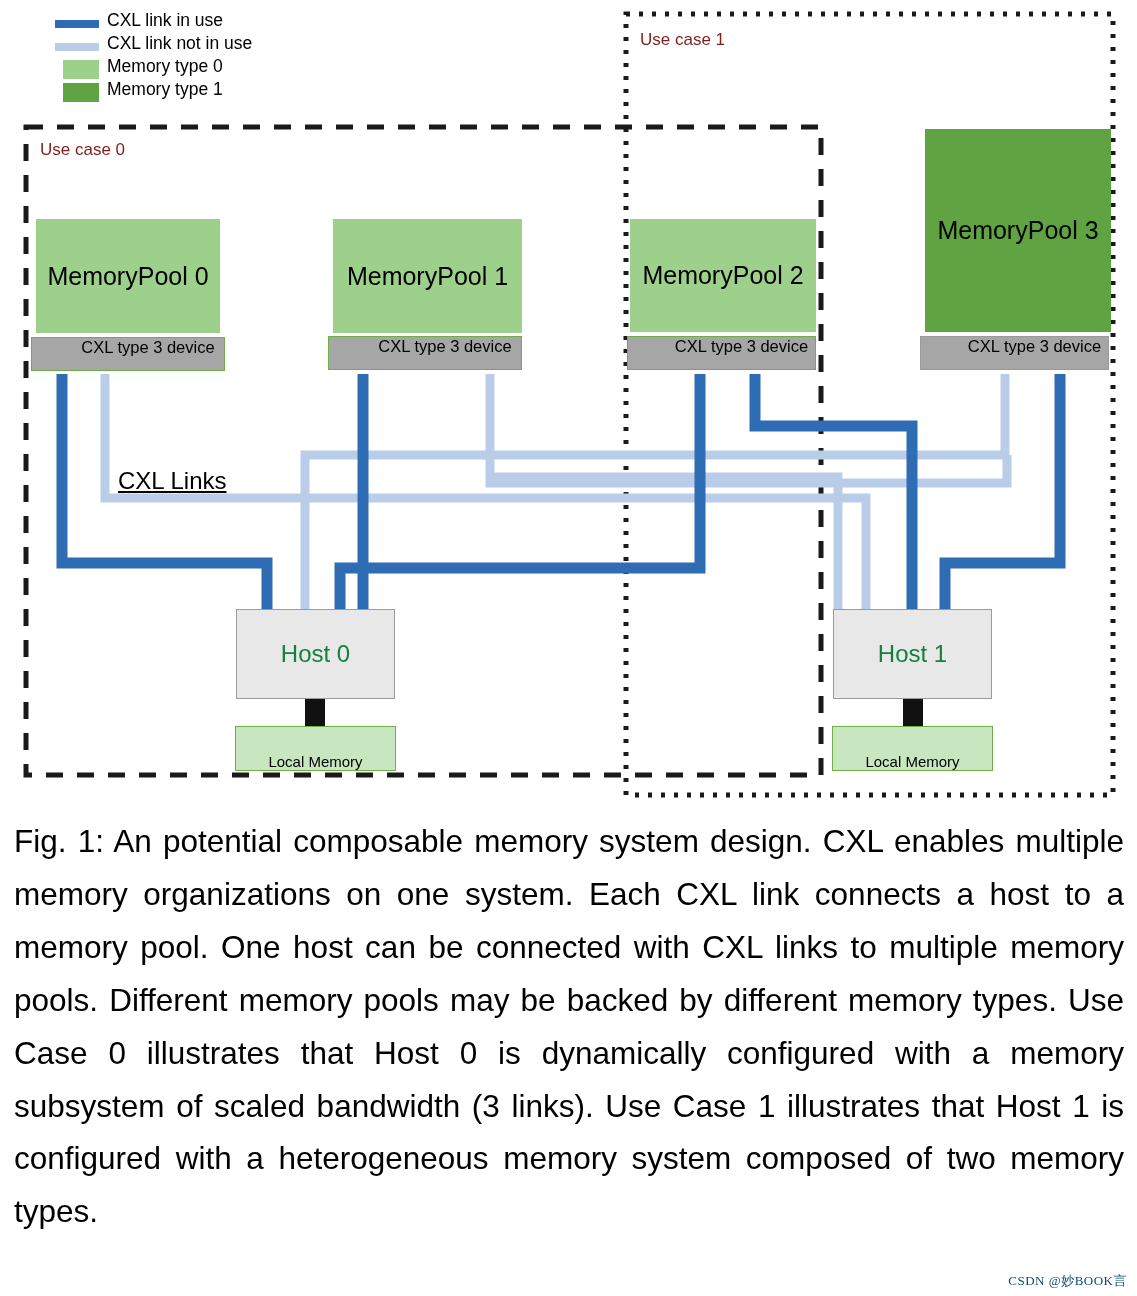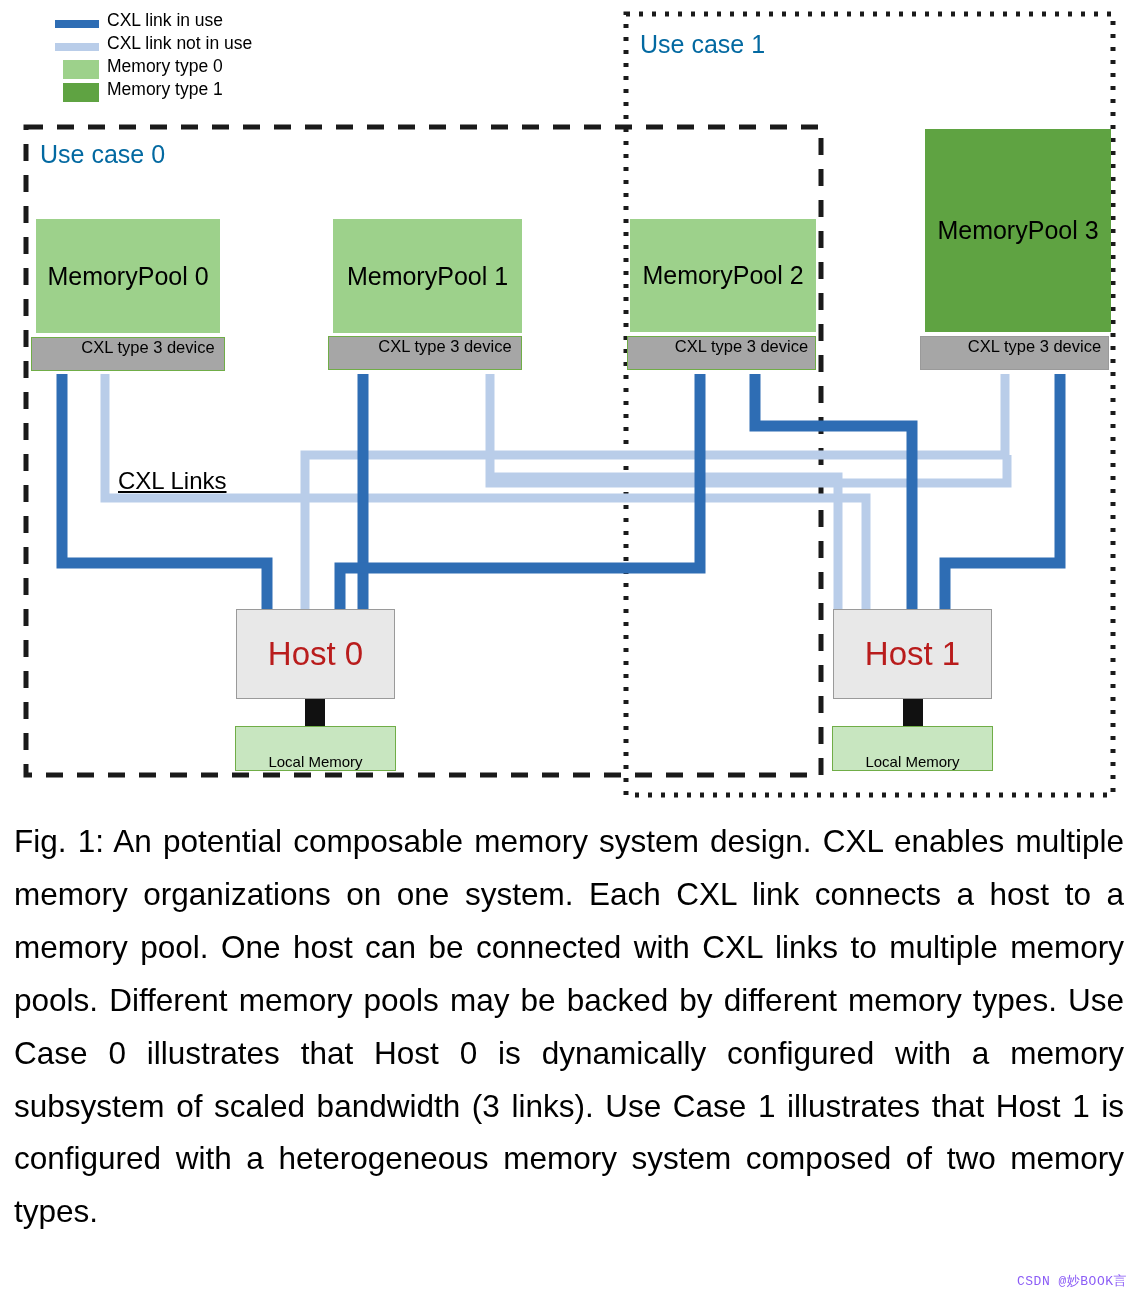--- a/index.html
+++ b/index.html
@@ -62,22 +62,22 @@
   .legend-label {
     font-size: 17.5px;
     color: #000;
     line-height: 1;
     white-space: nowrap;
   }
 
   
   .usecase-label {
     position: absolute;
-    font-size: 25px;
-    color: #0369a1;
+    font-size: 17px;
+    color: #7f1d1d;
     white-space: nowrap;
   }
   #usecase0-label { left: 40px; top: 140px; }
   #usecase1-label { left: 640px; top: 30px; }
 
   
   .pool {
     position: absolute;
     box-sizing: border-box;
     display: flex;
@@ -107,22 +107,22 @@
 
   
   .host {
     position: absolute;
     box-sizing: border-box;
     background: #E8E8E8;
     border: 1.5px solid #9A9A9A;
     display: flex;
     align-items: center;
     justify-content: center;
-    font-size: 33px;
-    color: #b91c1c;
+    font-size: 24px;
+    color: #15803d;
   }
   .localmem {
     position: absolute;
     box-sizing: border-box;
     background: #C8E6C0;
     border: 1.5px solid #70AD47;
     display: flex;
     align-items: flex-end;
     justify-content: center;
     font-size: 15px;
@@ -150,22 +150,22 @@
     line-height: 1.68;
     color: #000;
     text-align: justify;
     text-justify: inter-word;
   }
   #watermark {
     position: absolute;
     right: 10px;
     bottom: 6px;
     font-size: 13px;
-    color: #8b5cf6;
-    font-family: Liberation Mono, monospace;
+    color: #0c4a6e;
+    font-family: Liberation Serif, serif;
     letter-spacing: 0.5px;
     white-space: nowrap;
   }
 </style>
 </head>
 <body>
 
 <div id="figure">
 
   <svg width="1137" height="810" viewBox="0 0 1137 810">

